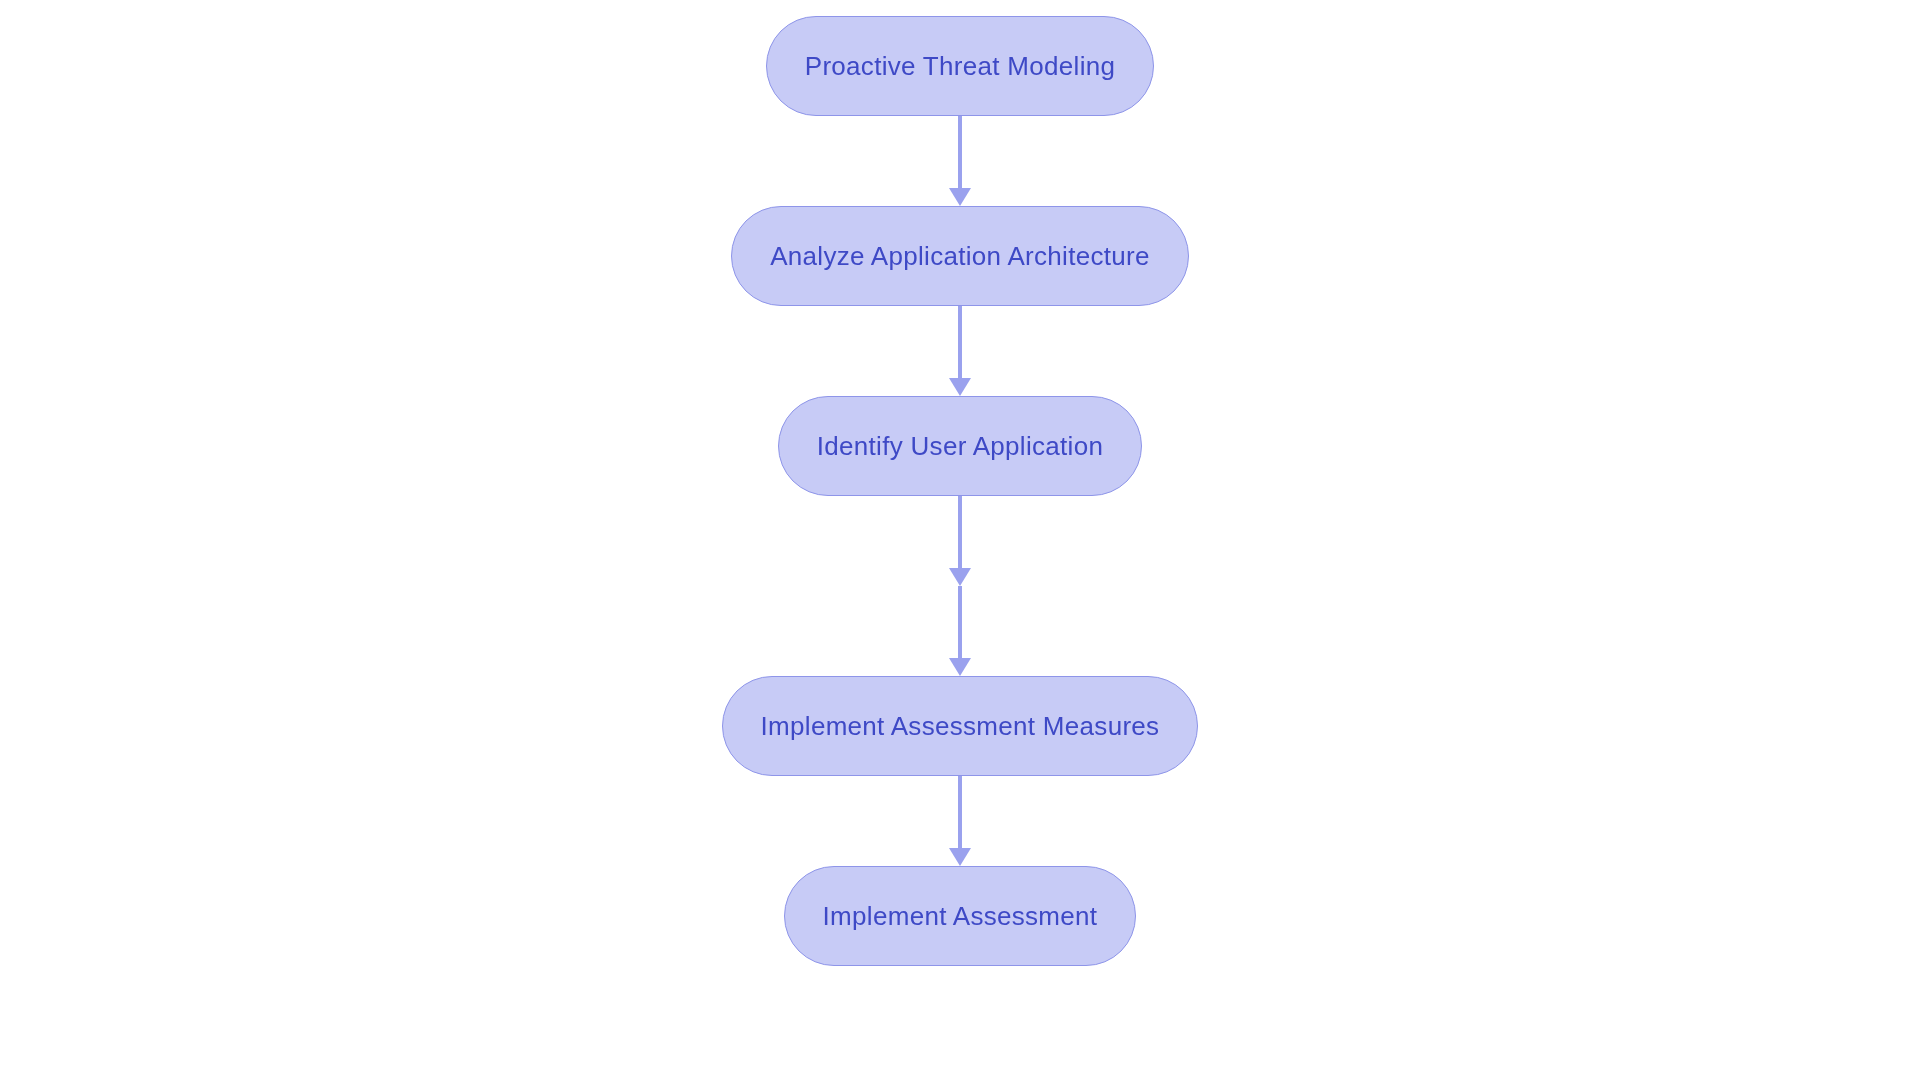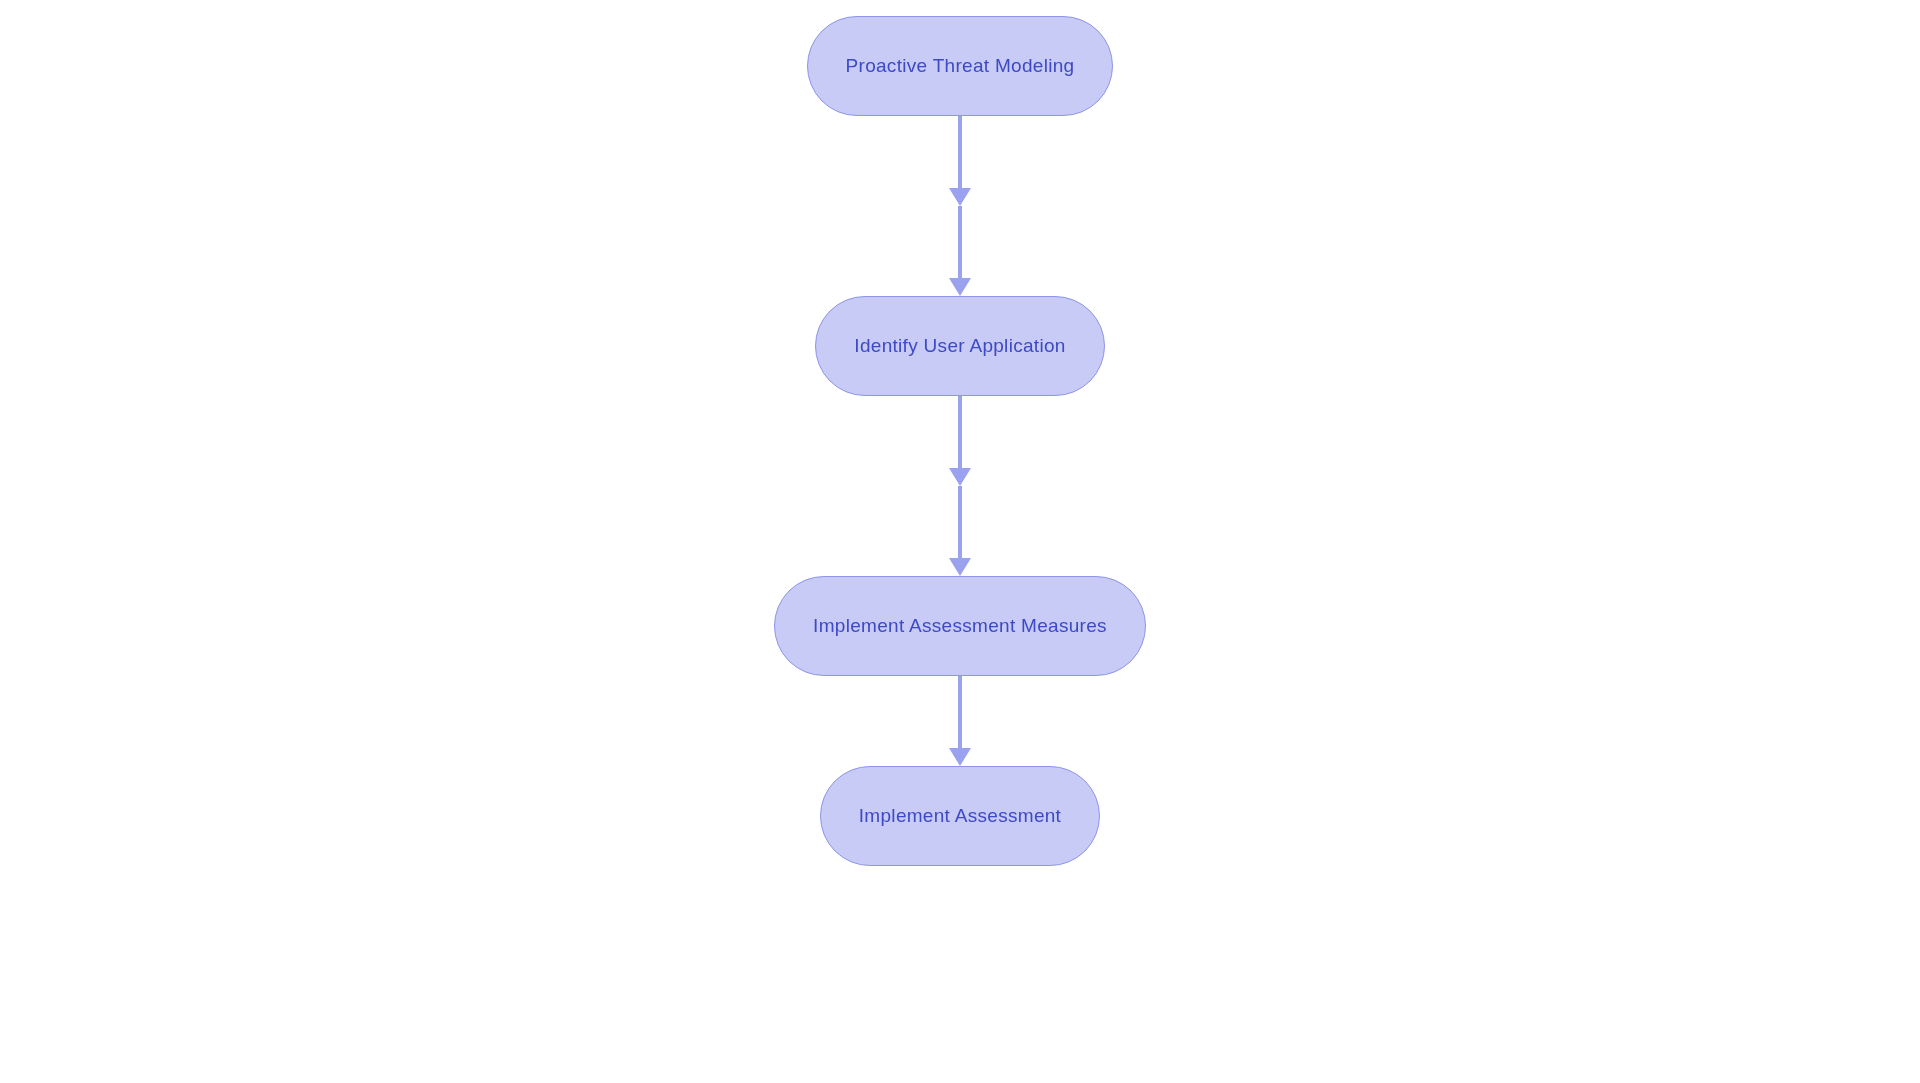--- a/index.html
+++ b/index.html
@@ -40,21 +40,21 @@
     background: var(--node-fill);
     border: 1.5px solid var(--node-border);
     display: flex;
     align-items: center;
     justify-content: center;
     padding: 0 38px;
     white-space: nowrap;
   }
   .node-label {
     color: var(--node-text);
-    font-size: 19px;
+    font-size: 26px;
     letter-spacing: 0.3px;
   }
   .arrow {
     height: 90px;
     display: flex;
     flex-direction: column;
     align-items: center;
   }
   .arrow .stem {
     width: 4px;
@@ -77,20 +77,23 @@
 
     <div class="node">
       <span class="node-label">Proactive Threat Modeling</span>
     </div>
 
     <div class="arrow">
       <div class="stem"></div>
       <div class="head"></div>
     </div>
 
+    <div class="node">
+      <span class="node-label">Analyze Application Architecture</span>
+    </div>
 
     <div class="arrow">
       <div class="stem"></div>
       <div class="head"></div>
     </div>
 
     <div class="node">
       <span class="node-label">Identify User Application</span>
     </div>
 

